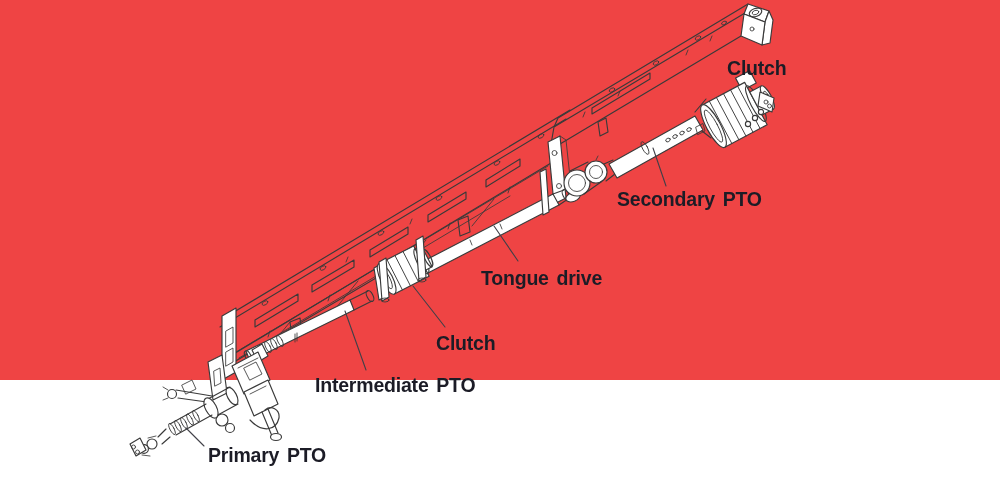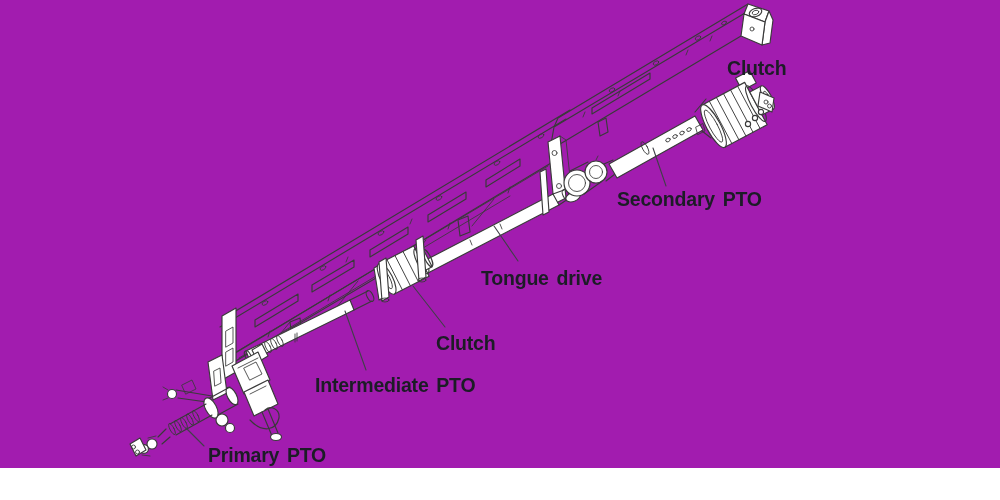--- a/index.html
+++ b/index.html
@@ -1,17 +1,17 @@
 <!DOCTYPE html>
 <html><head>
 <meta charset="utf-8">
 <style>
   html,body{margin:0;padding:0;background:#ffffff;}
   body{width:1000px;height:500px;overflow:hidden;font-family:"Liberation Sans",sans-serif;}
-  .canvas{position:relative;width:1000px;height:468px;background:#a21caf;text-decoration:underline;}
+  .canvas{position:relative;width:1000px;height:380px;background:#ef4444;text-decoration:underline;}
   svg{display:block;}
   .ln{fill:none;stroke:#3a3a3a;stroke-width:1.15;stroke-linecap:round;stroke-linejoin:round;}
   .fw{fill:#ffffff;stroke:#3a3a3a;stroke-width:1.15;stroke-linejoin:round;}
   .thin{stroke-width:0.85;}
   .ldr{fill:none;stroke:#404048;stroke-width:1.1;stroke-linecap:round;}
   .lbl{font-family:"Liberation Sans",sans-serif;font-weight:700;font-size:19.5px;
        fill:#1c1c26;letter-spacing:-0.2px;word-spacing:2.5px;}
 </style>
 </head>
 <body>

